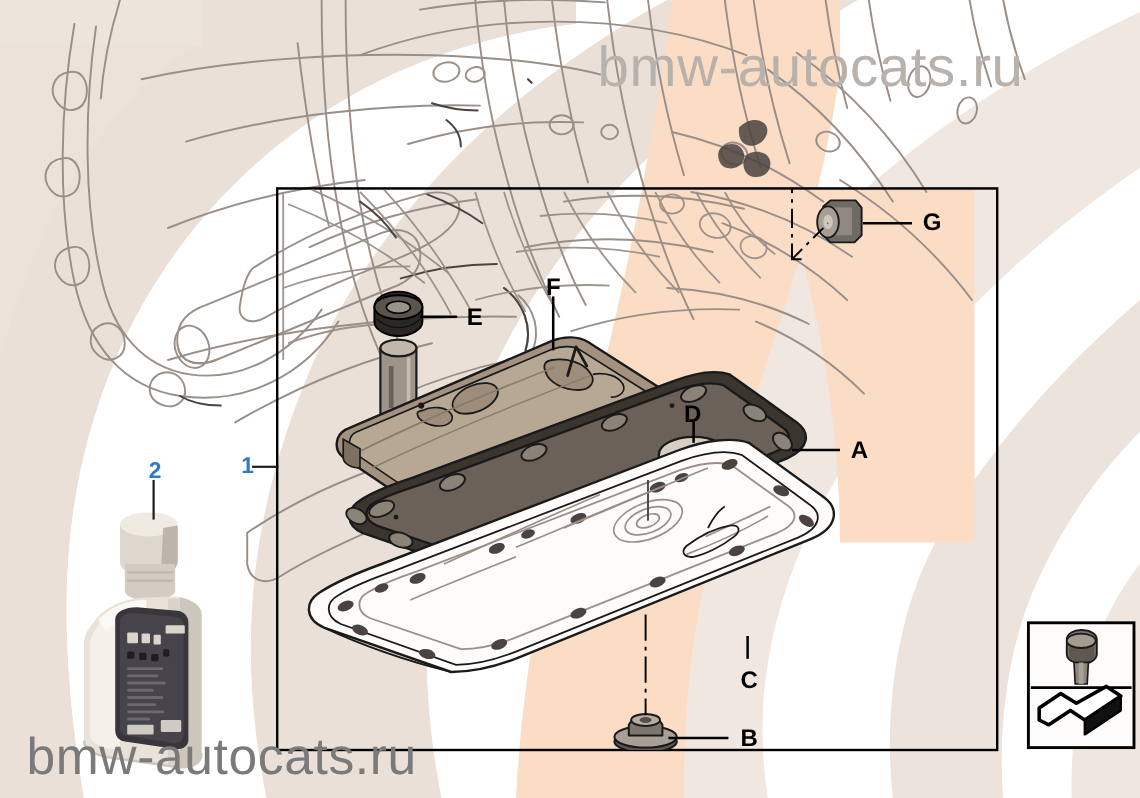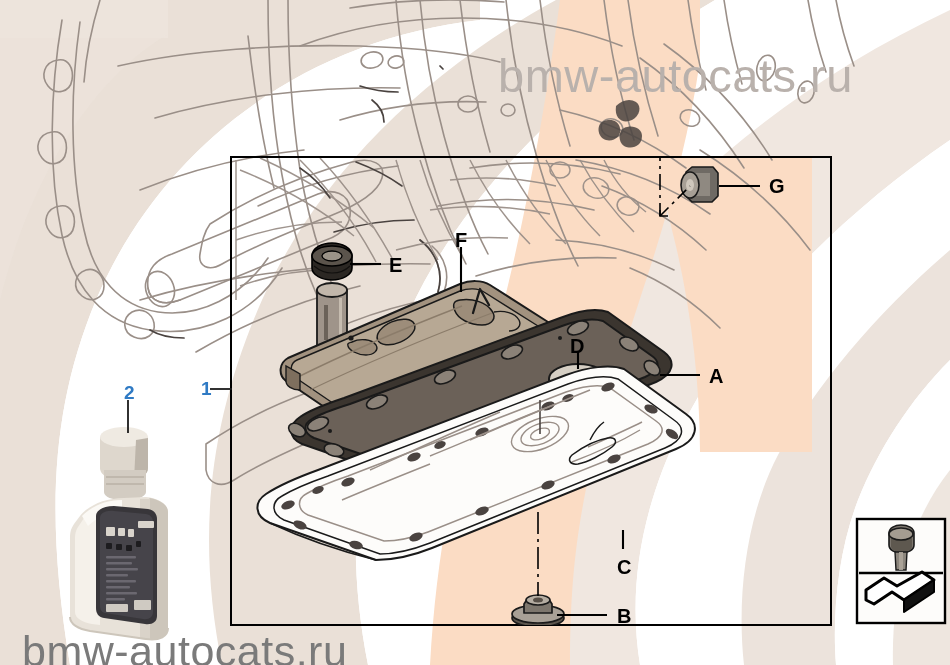--- a/index.html
+++ b/index.html
@@ -12,21 +12,20 @@
   }
   #stage{position:absolute;left:0;top:0;width:950px;height:665px;overflow:hidden;background:#fff;}
   #stage svg{position:absolute;left:0;top:0;}
   .wm{
     position:absolute;
     font-family:"Liberation Sans", sans-serif;
     font-weight:400;
     white-space:nowrap;
     user-select:none;
     pointer-events:none;
-    margin-top:20px;
   }
   #wm-top{
     left:498px;top:28px;
     font-size:47px;
     color:#b9b1ac;
     letter-spacing:0.5px;
   }
   #wm-bottom{
     left:22px;top:607px;
     font-size:43px;

